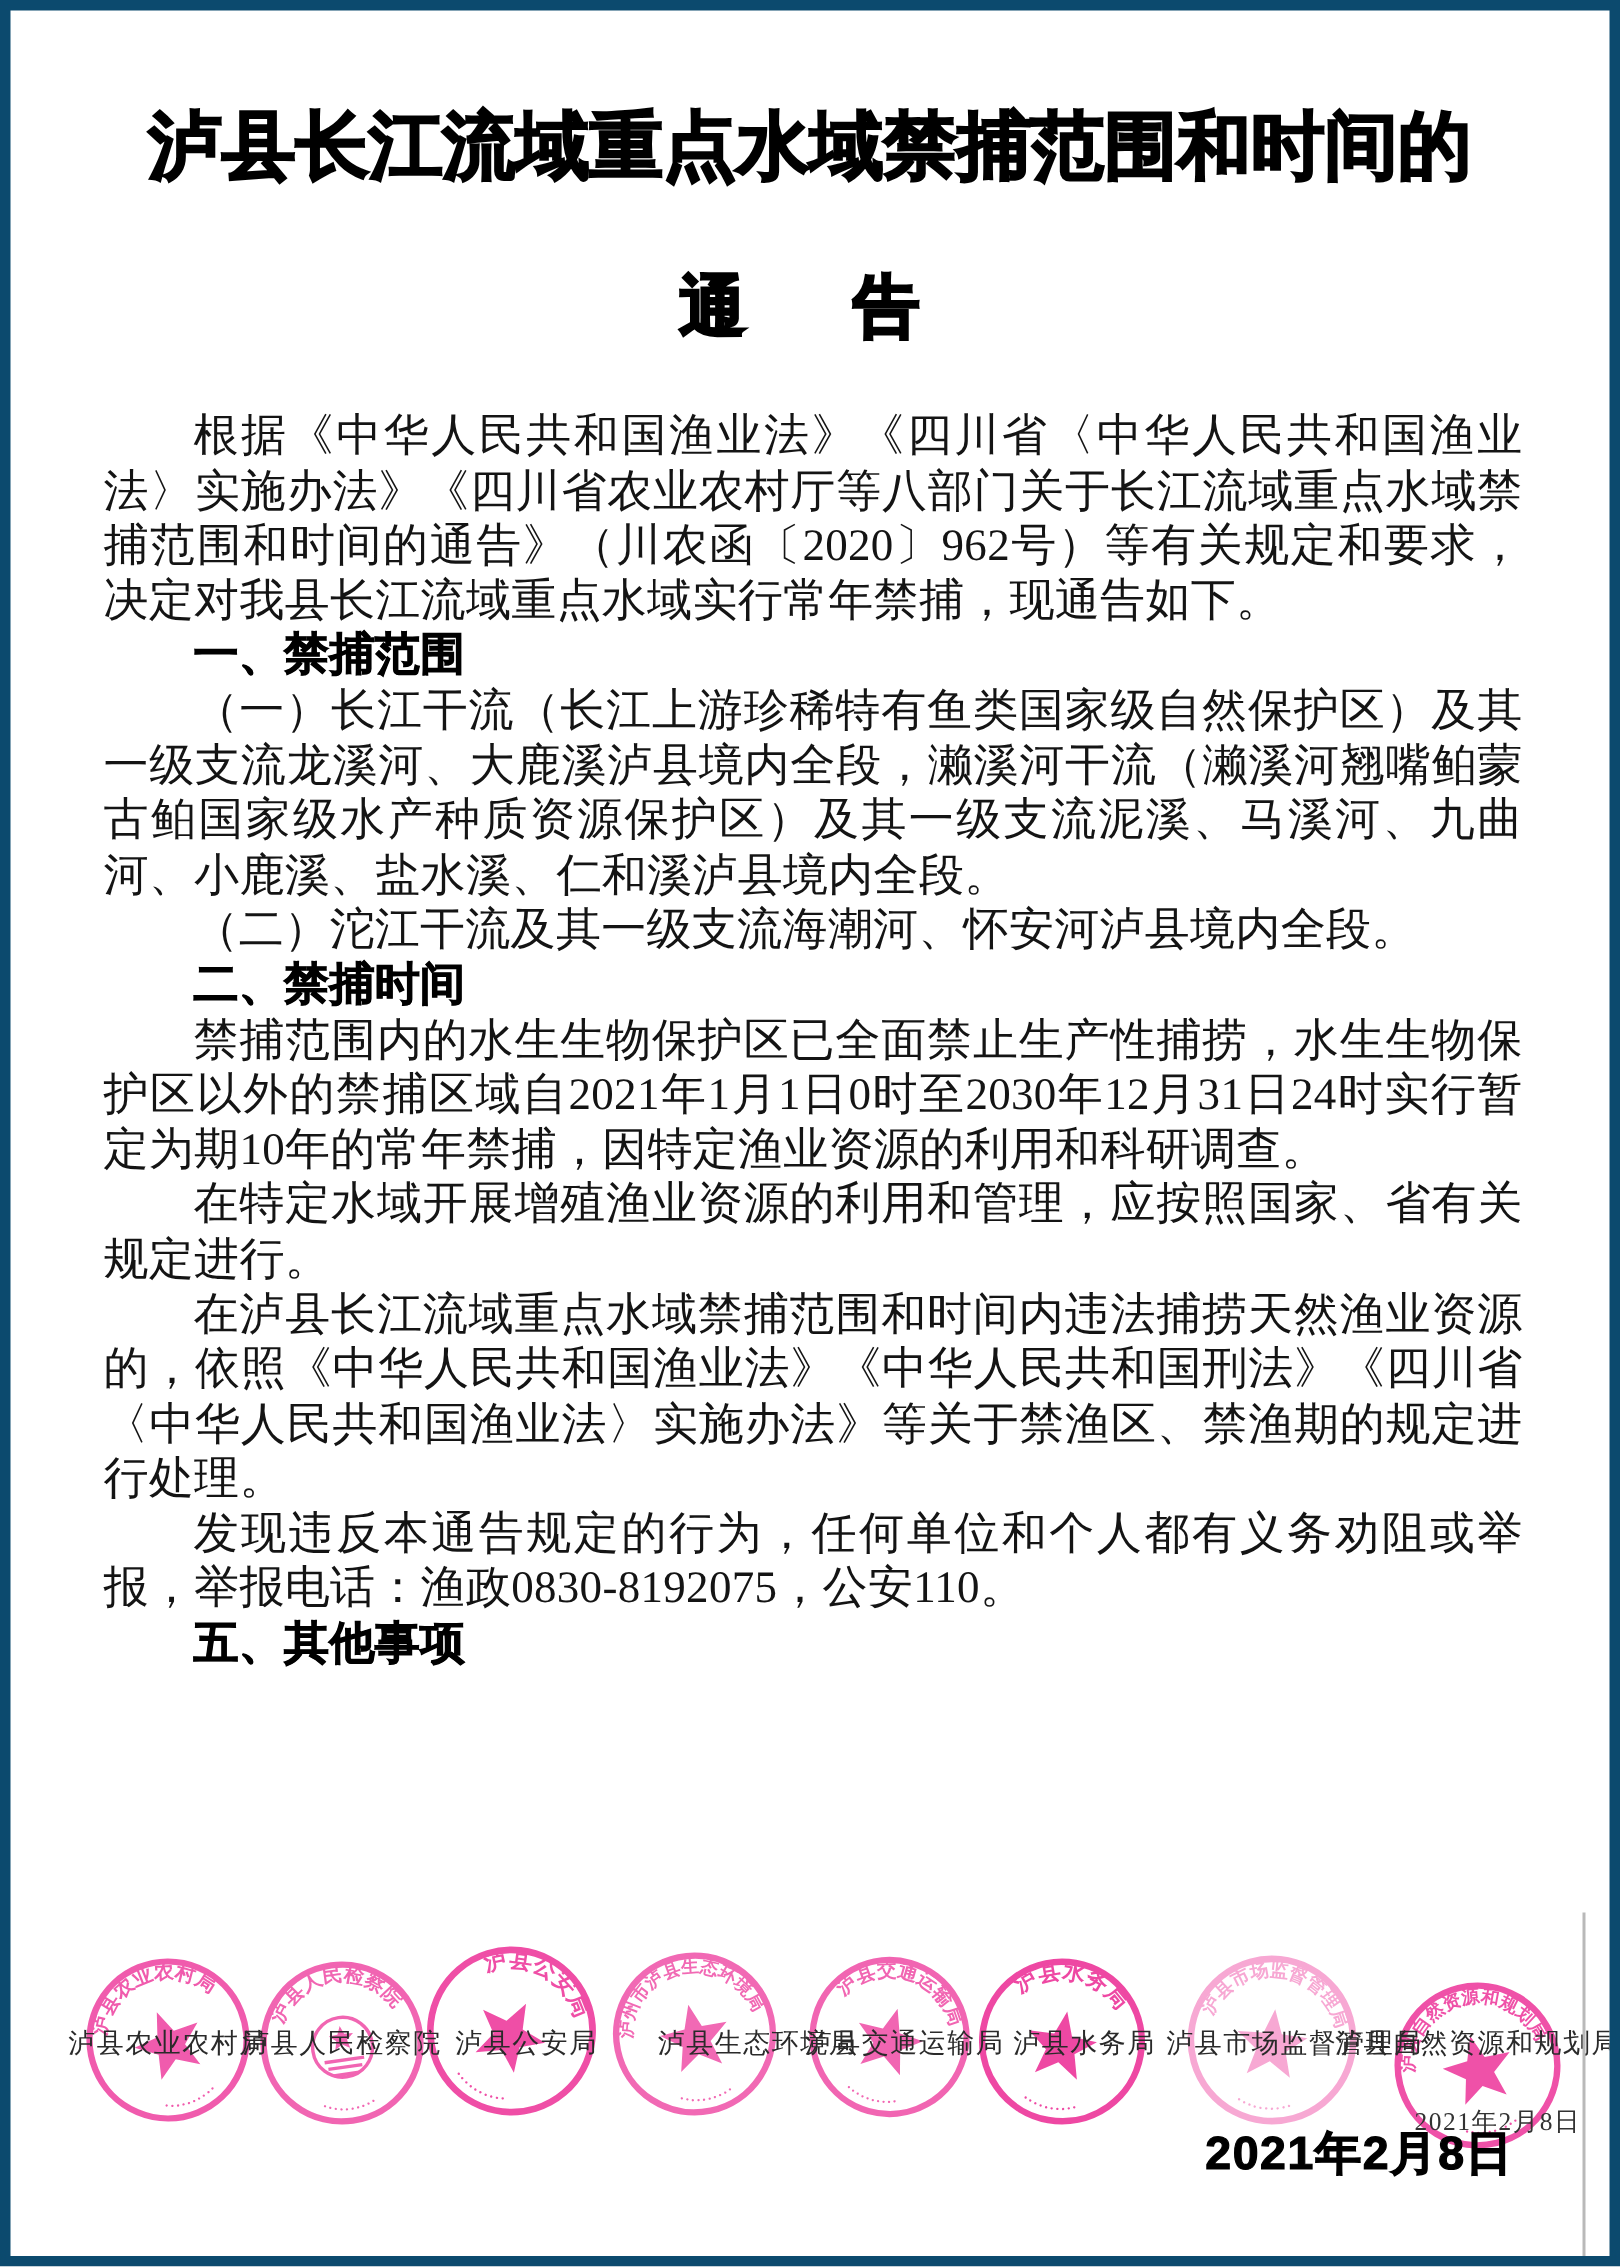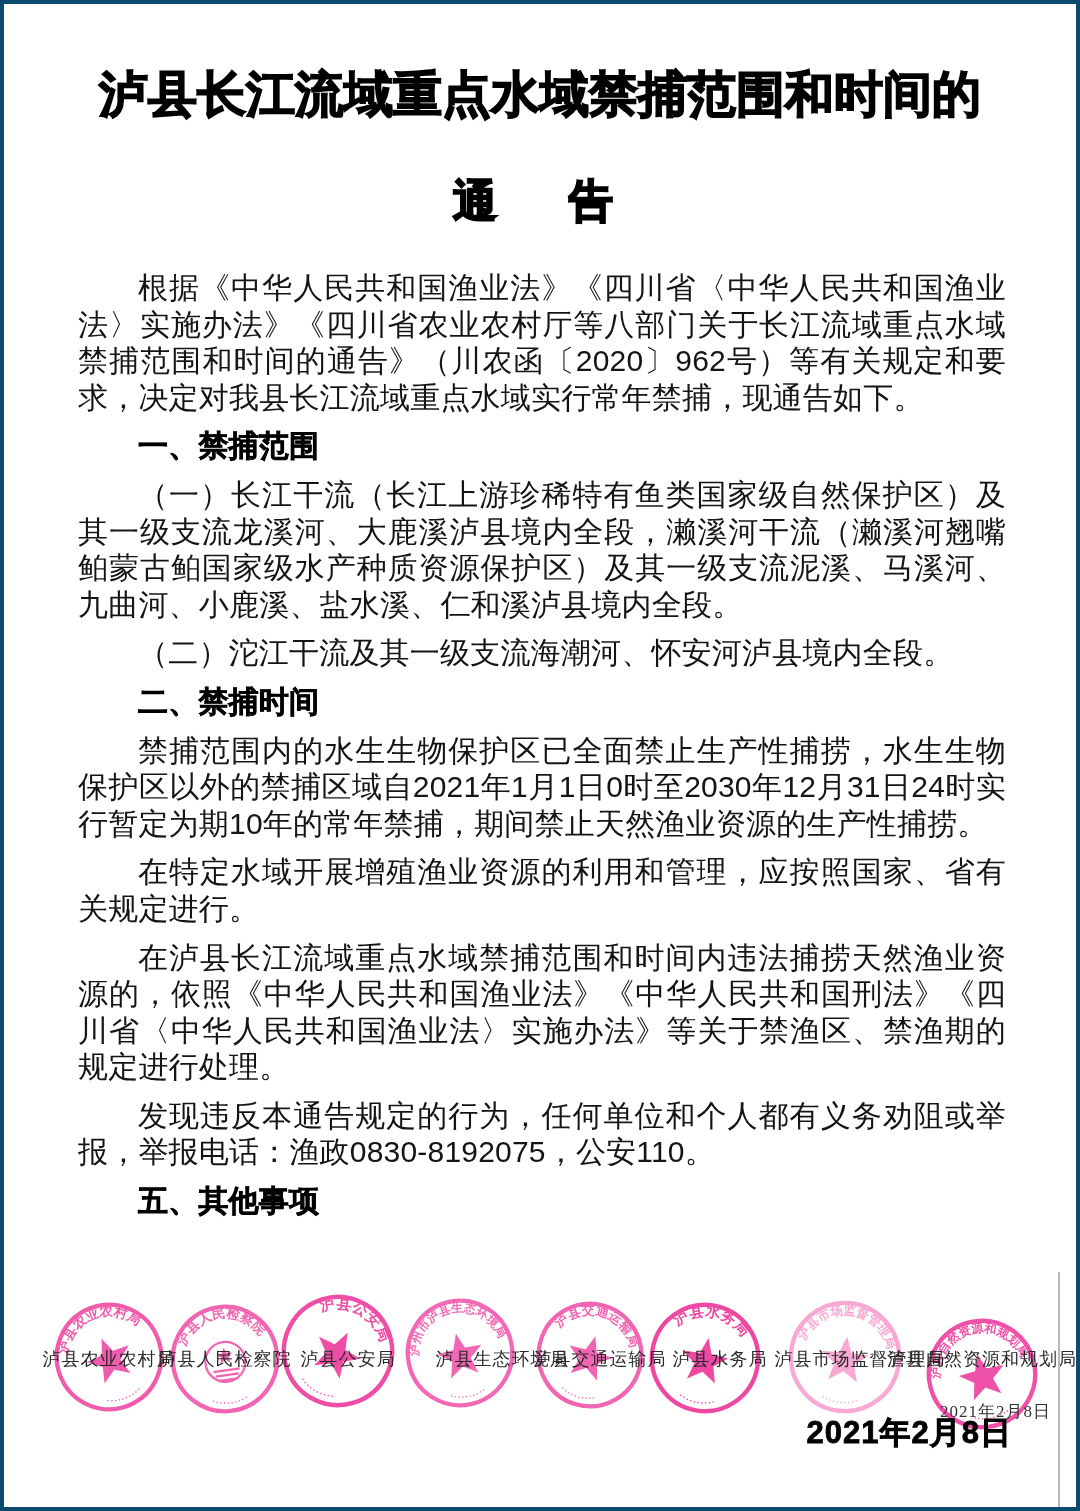--- a/index.html
+++ b/index.html
@@ -1,20 +1,20 @@
 <!DOCTYPE html>
 <html lang="zh"><head>
 <meta charset="utf-8">
 <style>
   html,body{margin:0;padding:0;background:#ffffff;}
   .page{
     position:relative;
     width:1080px;height:1511px;
     background:#ffffff;
-    border:4px solid #0c4a6e;
+    border:7px solid #0c4a6e;
     box-sizing:border-box;
     overflow:hidden;
     color:#141414;
     font-family:"Liberation Sans","DejaVu Sans",sans-serif;
   }
   
   .title-main{
     padding-top:58px;
     text-align:center;
     font-family:"Liberation Serif","DejaVu Serif",serif;
@@ -39,24 +39,25 @@
   }
   
   .doc-body{
     margin-top:28px;
     padding:0 58px 0 62px;
     font-size:30px;
     line-height:36.6px;
     letter-spacing:0.2px;
   }
   .doc-body p{
-    margin:12px;
+    margin:0;
     text-indent:2em;
     text-align:justify;
     text-justify:inter-ideograph;
+    font-family:Liberation Serif, serif;
   }
   .sec-heading{
     font-weight:700;
     color:#000;
     -webkit-text-stroke:0.6px #000;
   }
   
   .stamp{
     position:absolute;
     pointer-events:none;
@@ -103,21 +104,21 @@
   <div class="title-main">泸县长江流域重点水域禁捕范围和时间的</div>
   <div class="title-sub">通　告</div>
 
   <div class="doc-body">
     <p>根据《中华人民共和国渔业法》《四川省〈中华人民共和国渔业法〉实施办法》《四川省农业农村厅等八部门关于长江流域重点水域禁捕范围和时间的通告》（川农函〔2020〕962号）等有关规定和要求，决定对我县长江流域重点水域实行常年禁捕，现通告如下。</p>
     <div id="sections-root">
         <p class="sec-heading">一、禁捕范围</p>
         <p>（一）长江干流（长江上游珍稀特有鱼类国家级自然保护区）及其一级支流龙溪河、大鹿溪泸县境内全段，濑溪河干流（濑溪河翘嘴鲌蒙古鲌国家级水产种质资源保护区）及其一级支流泥溪、马溪河、九曲河、小鹿溪、盐水溪、仁和溪泸县境内全段。</p>
         <p>（二）沱江干流及其一级支流海潮河、怀安河泸县境内全段。</p>
         <p class="sec-heading">二、禁捕时间</p>
-        <p>禁捕范围内的水生生物保护区已全面禁止生产性捕捞，水生生物保护区以外的禁捕区域自2021年1月1日0时至2030年12月31日24时实行暂定为期10年的常年禁捕，期间禁止天然渔业资源的生产性捕捞。</p>
+        <p>禁捕范围内的水生生物保护区已全面禁止生产性捕捞，水生生物保护区以外的禁捕区域自2021年1月1日0时至2030年12月31日24时实行暂定为期10年的常年禁捕，因特定渔业资源的利用和科研调查。</p>
         <p>在特定水域开展增殖渔业资源的利用和管理，应按照国家、省有关规定进行。</p>
         <p>在泸县长江流域重点水域禁捕范围和时间内违法捕捞天然渔业资源的，依照《中华人民共和国渔业法》《中华人民共和国刑法》《四川省〈中华人民共和国渔业法〉实施办法》等关于禁渔区、禁渔期的规定进行处理。</p>
         <p>发现违反本通告规定的行为，任何单位和个人都有义务劝阻或举报，举报电话：渔政0830-8192075，公安110。</p>
         <p class="sec-heading">五、其他事项</p>
       </div>
   </div>
 
   <div id="stamps-layer">
       <svg class="stamp" width="114" height="114" viewBox="0 0 120 120" style="left:48px;top:1296px;opacity:0.85;transform:rotate(-22deg)">
     <circle cx="60" cy="60" r="55" fill="none" stroke="#ee3f9f" stroke-width="4.5"></circle>

